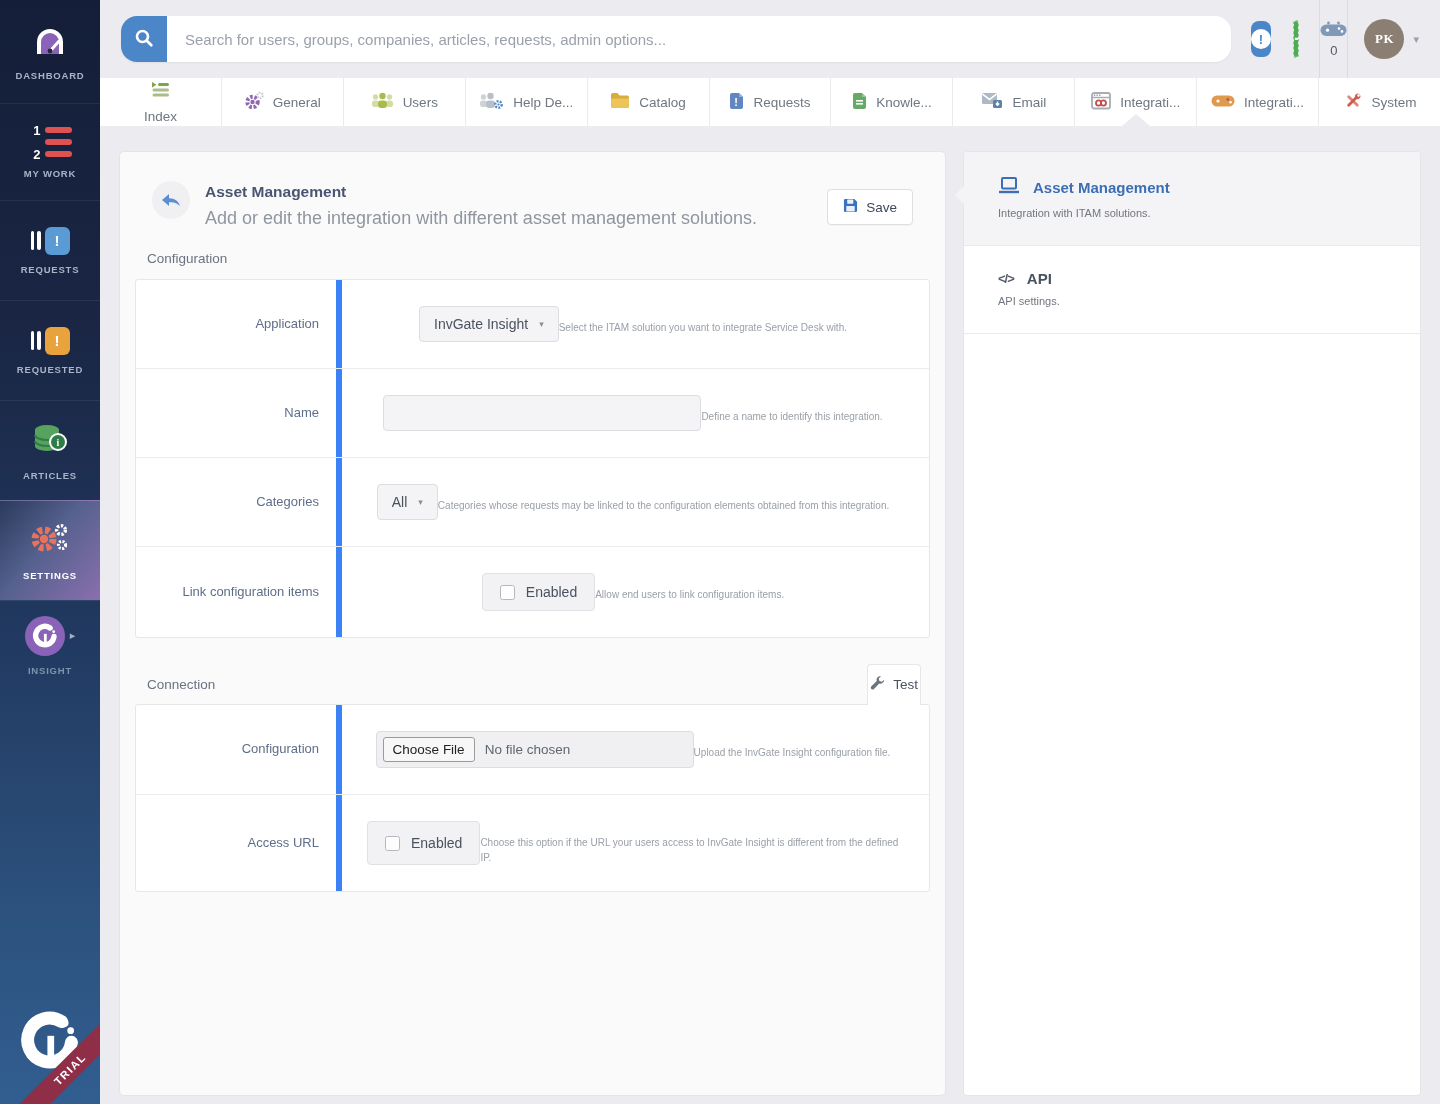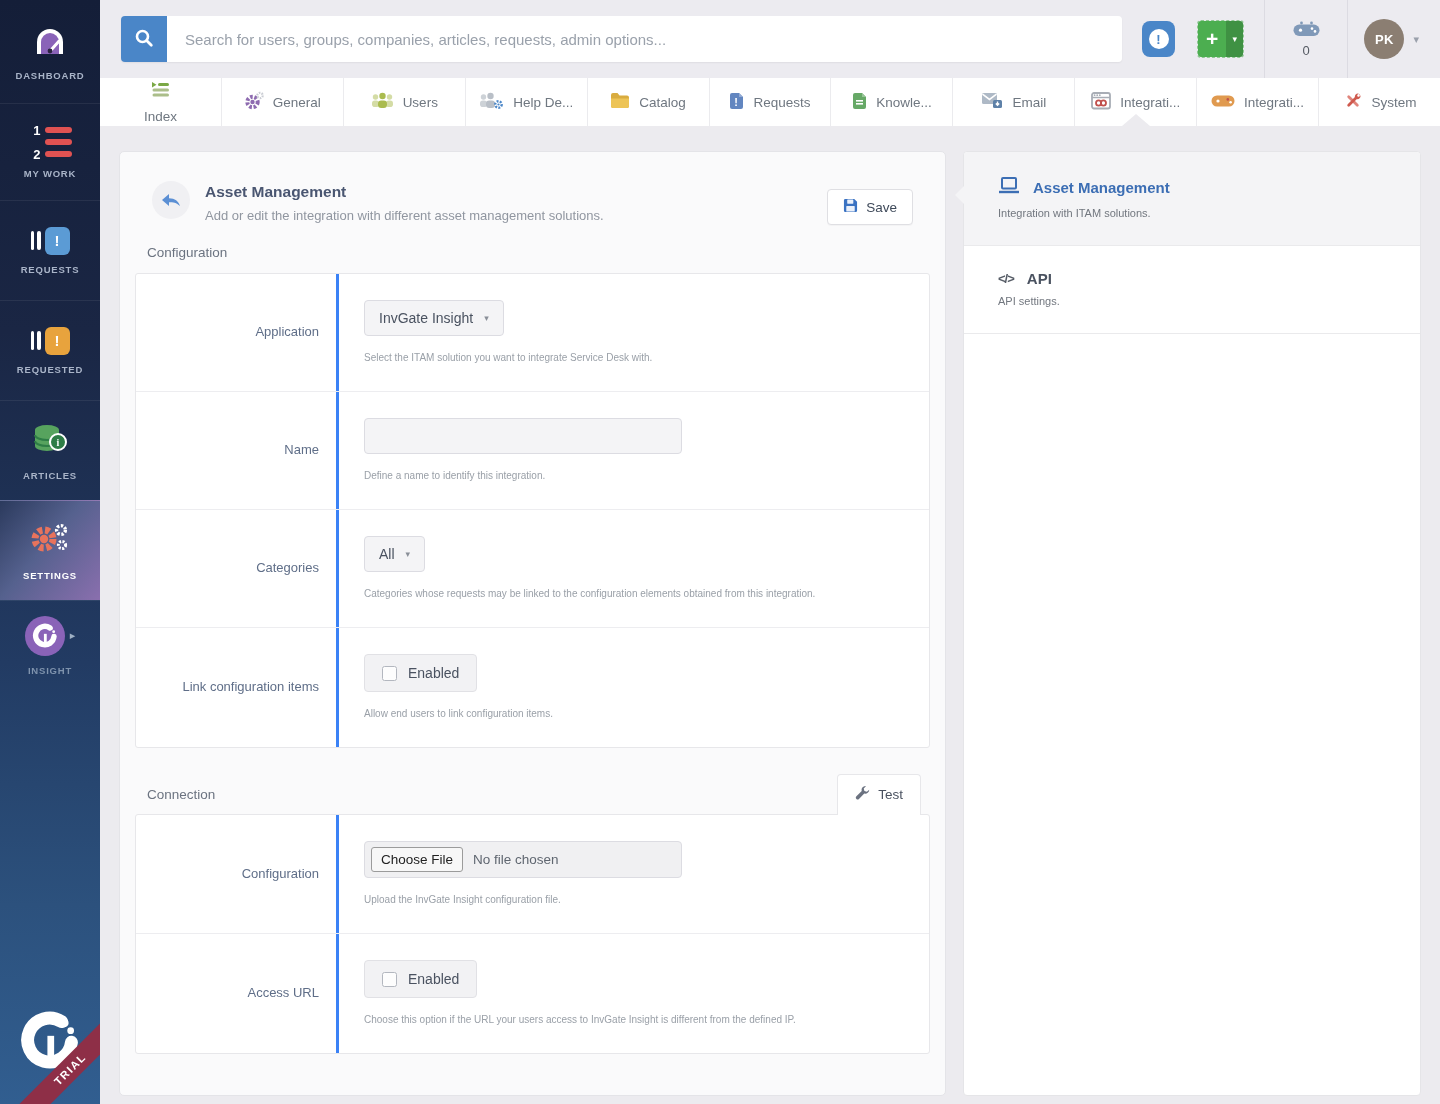--- a/index.html
+++ b/index.html
@@ -32,40 +32,40 @@
   .insight-wrap { display:flex; align-items:center; gap:5px; }
   .insight-circle { width:40px; height:40px; border-radius:50%; background:#8A63B8; display:flex; align-items:center; justify-content:center; }
   .insight-chevron { color:#9FB0C4; font-size:11px; }
   .trial-ribbon { position:absolute; bottom:24px; right:-36px; width:132px; transform:rotate(-45deg);
     background:#8E2F47; color:#fff; font-size:11px; font-weight:bold; letter-spacing:1.5px;
     text-align:center; padding:5px 0; z-index:6; }
 
   
   .topbar { position:absolute; left:100px; right:0; top:0; height:78px; background:#ECEBF0;
     display:flex; align-items:center; padding:0 21px; }
-  .search-wrap { flex:none; width:1001px; display:flex; height:46px; border-radius:4px; overflow:hidden;
+  .search-wrap { flex:none; width:1110px; display:flex; height:46px; border-radius:16px; overflow:hidden;
     box-shadow:0 1px 2px rgba(0,0,0,.06); }
   .search-btn { width:46px; height:46px; background:#4A86C8; border:none; display:flex; align-items:center; justify-content:center; cursor:pointer; }
   .search-input { flex:1; border:none; outline:none; background:#fff; padding:0 18px; font-size:15px; color:#444;
     font-family:"Liberation Sans", sans-serif; }
   .search-input::placeholder { color:#9AA1AB; }
   .alert-btn { margin-left:20px; width:36px; height:36px; border-radius:8px; background:#4A86C8; border:none;
     display:flex; align-items:center; justify-content:center; cursor:pointer; }
   .alert-circle { width:20px; height:20px; border-radius:50%; background:#fff; color:#4A86C8;
     font-weight:bold; font-size:13px; display:flex; align-items:center; justify-content:center; }
   .add-btn { margin-left:22px; display:flex; height:38px; border-radius:4px; overflow:hidden;
     border:1px dashed #8FC892; cursor:pointer; padding:0; background:none; }
   .add-plus { width:31px; background:#4CAE50; color:#fff; font-size:21px; font-weight:bold;
     display:flex; align-items:center; justify-content:center; }
   .add-caret { width:18px; background:#3F9143; color:#fff; font-size:9px;
     display:flex; align-items:center; justify-content:center; }
   .counter-block { margin-left:20px; width:92px; height:78px; border-left:1px solid #DCDBE2; border-right:1px solid #DCDBE2;
     display:flex; flex-direction:column; align-items:center; justify-content:center; gap:2px; cursor:pointer; }
   .counter-num { font-size:13px; color:#555A63; }
-  .avatar-block { margin-left:16px; display:flex; align-items:center; gap:9px; cursor:pointer; }
+  .avatar-block { margin-left:16px; display:flex; align-items:center; gap:9px; cursor:pointer;font-family:Liberation Serif, serif; }
   .avatar { width:40px; height:40px; border-radius:50%; background:#8B7E72; color:#fff; font-size:13px; font-weight:bold;
     letter-spacing:.5px; display:flex; align-items:center; justify-content:center; }
   .avatar-caret { color:#9AA0AB; font-size:11px; }
 
   
   .tabbar { position:absolute; left:100px; right:0; top:78px; height:48px; background:#fff; display:flex;
     box-shadow:0 1px 0 #DDDCE2; }
   .tab { flex:1; display:flex; align-items:center; justify-content:center; gap:9px; color:#6F7780;
     font-size:13.5px; border-left:1px solid #EBEBEE; cursor:pointer; position:relative; }
   .tab:first-child { border-left:none;flex-direction:column; }
@@ -73,34 +73,34 @@
     border-left:14px solid transparent; border-right:14px solid transparent; border-bottom:12px solid #ECEBEF; }
 
   
   .content { position:absolute; left:100px; right:0; top:126px; bottom:0; background:#ECEBEF; }
   .main-card { position:absolute; left:19px; top:25px; width:827px; bottom:8px; background:#FAFAFB;
     border:1px solid #E4E4E8; border-radius:5px; padding:0 15px; }
   .card-header { position:relative; padding:29px 16px 22px 17px; display:flex; align-items:flex-start; }
   .hdr-icon-circle { width:38px; height:38px; border-radius:50%; background:#F0F0F3; display:flex; align-items:center;
     justify-content:center; margin-right:15px; flex:none; }
   .hdr-title { font-size:15.5px; font-weight:bold; color:#4A5671; padding-top:2px; }
-  .hdr-sub { font-size:13px; color:#9096A0; margin-top:7px; }
+  .hdr-sub { font-size:18px; color:#9096A0; margin-top:7px; }
   .save-btn { position:absolute; right:17px; top:37px; display:flex; align-items:center; gap:8px;
     background:#fff; border:1px solid #DFDFE3; border-radius:4px; padding:8px 15px; font-size:13.5px; color:#3F4A5A;
     cursor:pointer; box-shadow:0 1px 1px rgba(0,0,0,.03); font-family:"Liberation Sans", sans-serif; }
 
   .section-label { font-size:13.5px; color:#6B7380; padding-left:12px; }
   .panel { background:#fff; border:1px solid #E7E7EA; border-radius:3px; margin-top:13px; }
   .form-row { display:flex; border-bottom:1px solid #EDEDF0; }
   .form-row:last-child { border-bottom:none; }
   .row-label-col { width:200px; flex:none; display:flex; align-items:center; justify-content:flex-end;
     padding-right:17px; text-align:right; }
   .row-label { font-size:13px; color:#5F6E88; line-height:1.45; }
-  .row-control-col { flex:1; border-left:3px solid #3b82f6; padding:26px 30px 26px 25px;
-    display:flex; flex-direction:column; justify-content:center; }
+  .row-control-col { flex:1; border-left:6px solid #3b82f6; padding:26px 30px 26px 25px;
+    display:flex; justify-content:center; }
   .row-help { font-size:10px; color:#9AA0A8; margin-top:14px; line-height:1.5; }
   .help-narrow { max-width:485px; }
 
   .select-box { display:inline-flex; align-items:center; gap:11px; background:#F4F4F6; border:1px solid #DCDCE2;
     border-radius:4px; padding:9px 14px; font-size:14px; color:#4A5260; cursor:pointer; width:max-content;
     font-family:"Liberation Sans", sans-serif; }
   .select-caret { font-size:9px; color:#8A8F98; }
   .text-input { width:318px; height:36px; background:#F4F4F6; border:1px solid #DCDCE2; border-radius:4px;
     padding:0 10px; font-size:14px; color:#4A5260; outline:none; font-family:"Liberation Sans", sans-serif; }
   .check-btn { display:inline-flex; align-items:center; gap:11px; background:#F2F2F4; border:1px solid #E1E1E5;
@@ -109,21 +109,21 @@
   .checkbox { width:15px; height:15px; background:#FDFDFD; border:1.5px solid #B3B7BF; border-radius:2.5px; display:block; }
   .file-field { width:318px; background:#F0F0F2; border:1px solid #DCDCE2; border-radius:4px; padding:5px 6px;
     display:flex; align-items:center; gap:10px; }
   .choose-file-btn { background:#F7F7F7; border:1px solid #9B9B9B; border-radius:3px; padding:4px 9px;
     font-size:13.5px; color:#222; cursor:pointer; font-family:"Liberation Sans", sans-serif; }
   .file-status { font-size:13.5px; color:#5F6670; }
 
   .connection-head { display:flex; align-items:flex-end; justify-content:space-between; margin-top:26px; }
   .connection-head .section-label { padding-bottom:12px; }
   .test-btn { display:flex; align-items:center; gap:8px; background:#fff; border:1px solid #E7E7EA; border-bottom:none;
-    border-radius:4px 4px 0 0; padding:10px 17px 12px; font-size:13.5px; color:#4A5260; cursor:pointer;
+    border-radius:4px 4px 0 0; padding:10px 2px 12px; font-size:13.5px; color:#4A5260; cursor:pointer;
     position:relative; margin-bottom:-1px; z-index:2; margin-right:9px; font-family:"Liberation Sans", sans-serif; }
 
   
   .right-panel { position:absolute; left:863px; width:458px; top:25px; bottom:8px; background:#fff;
     border:1px solid #E5E5E8; border-radius:4px; }
   .rp-item { padding:24px 34px 26px; border-bottom:1px solid #EAEAEC; cursor:pointer; position:relative; }
   .rp-item-active { background:#F4F4F6; border-radius:4px 4px 0 0; }
   .rp-notch { position:absolute; left:-9px; top:34px; width:0; height:0;
     border-top:9px solid transparent; border-bottom:9px solid transparent; border-right:9px solid #F4F4F6; }
   .rp-title-row { display:flex; align-items:center; gap:13px; }

